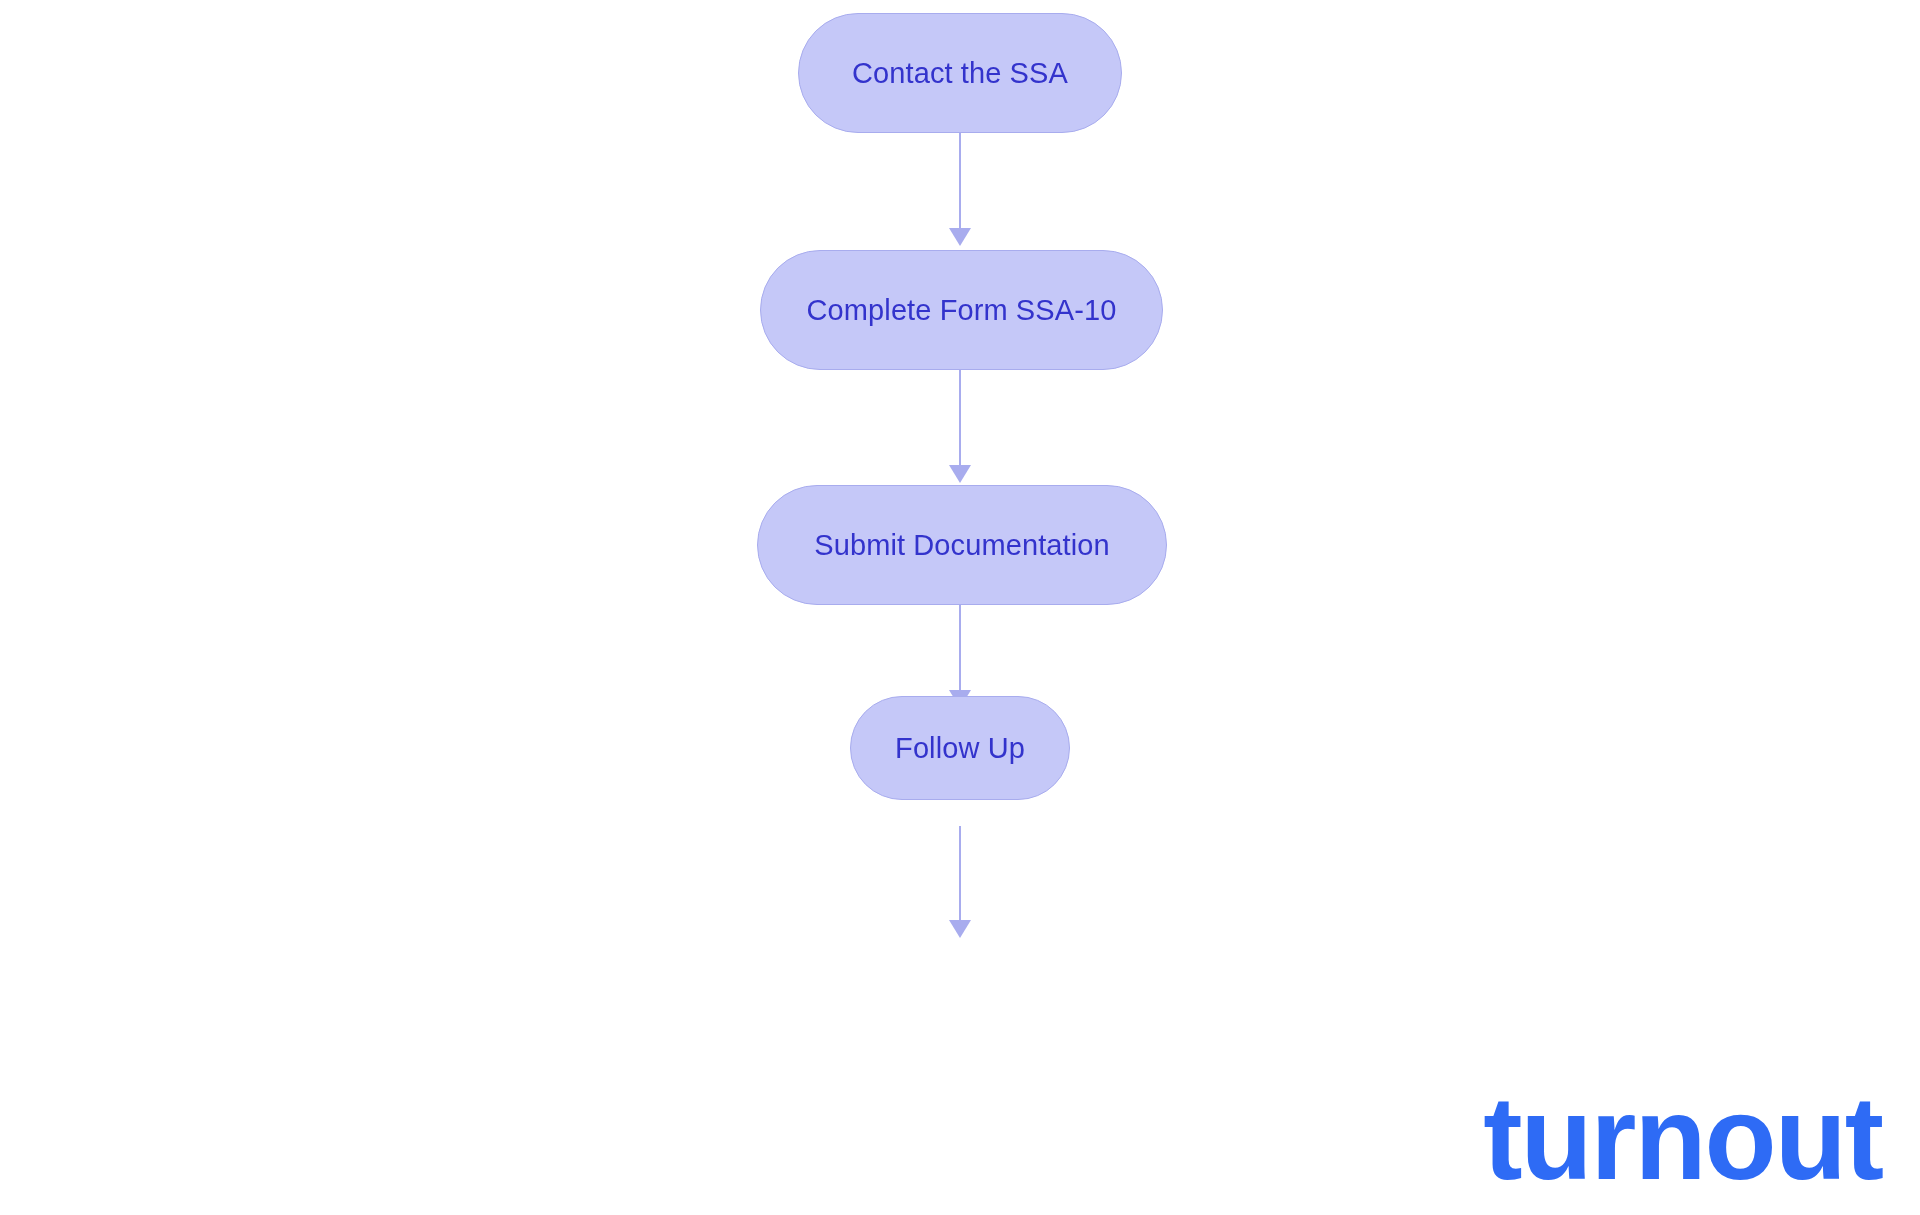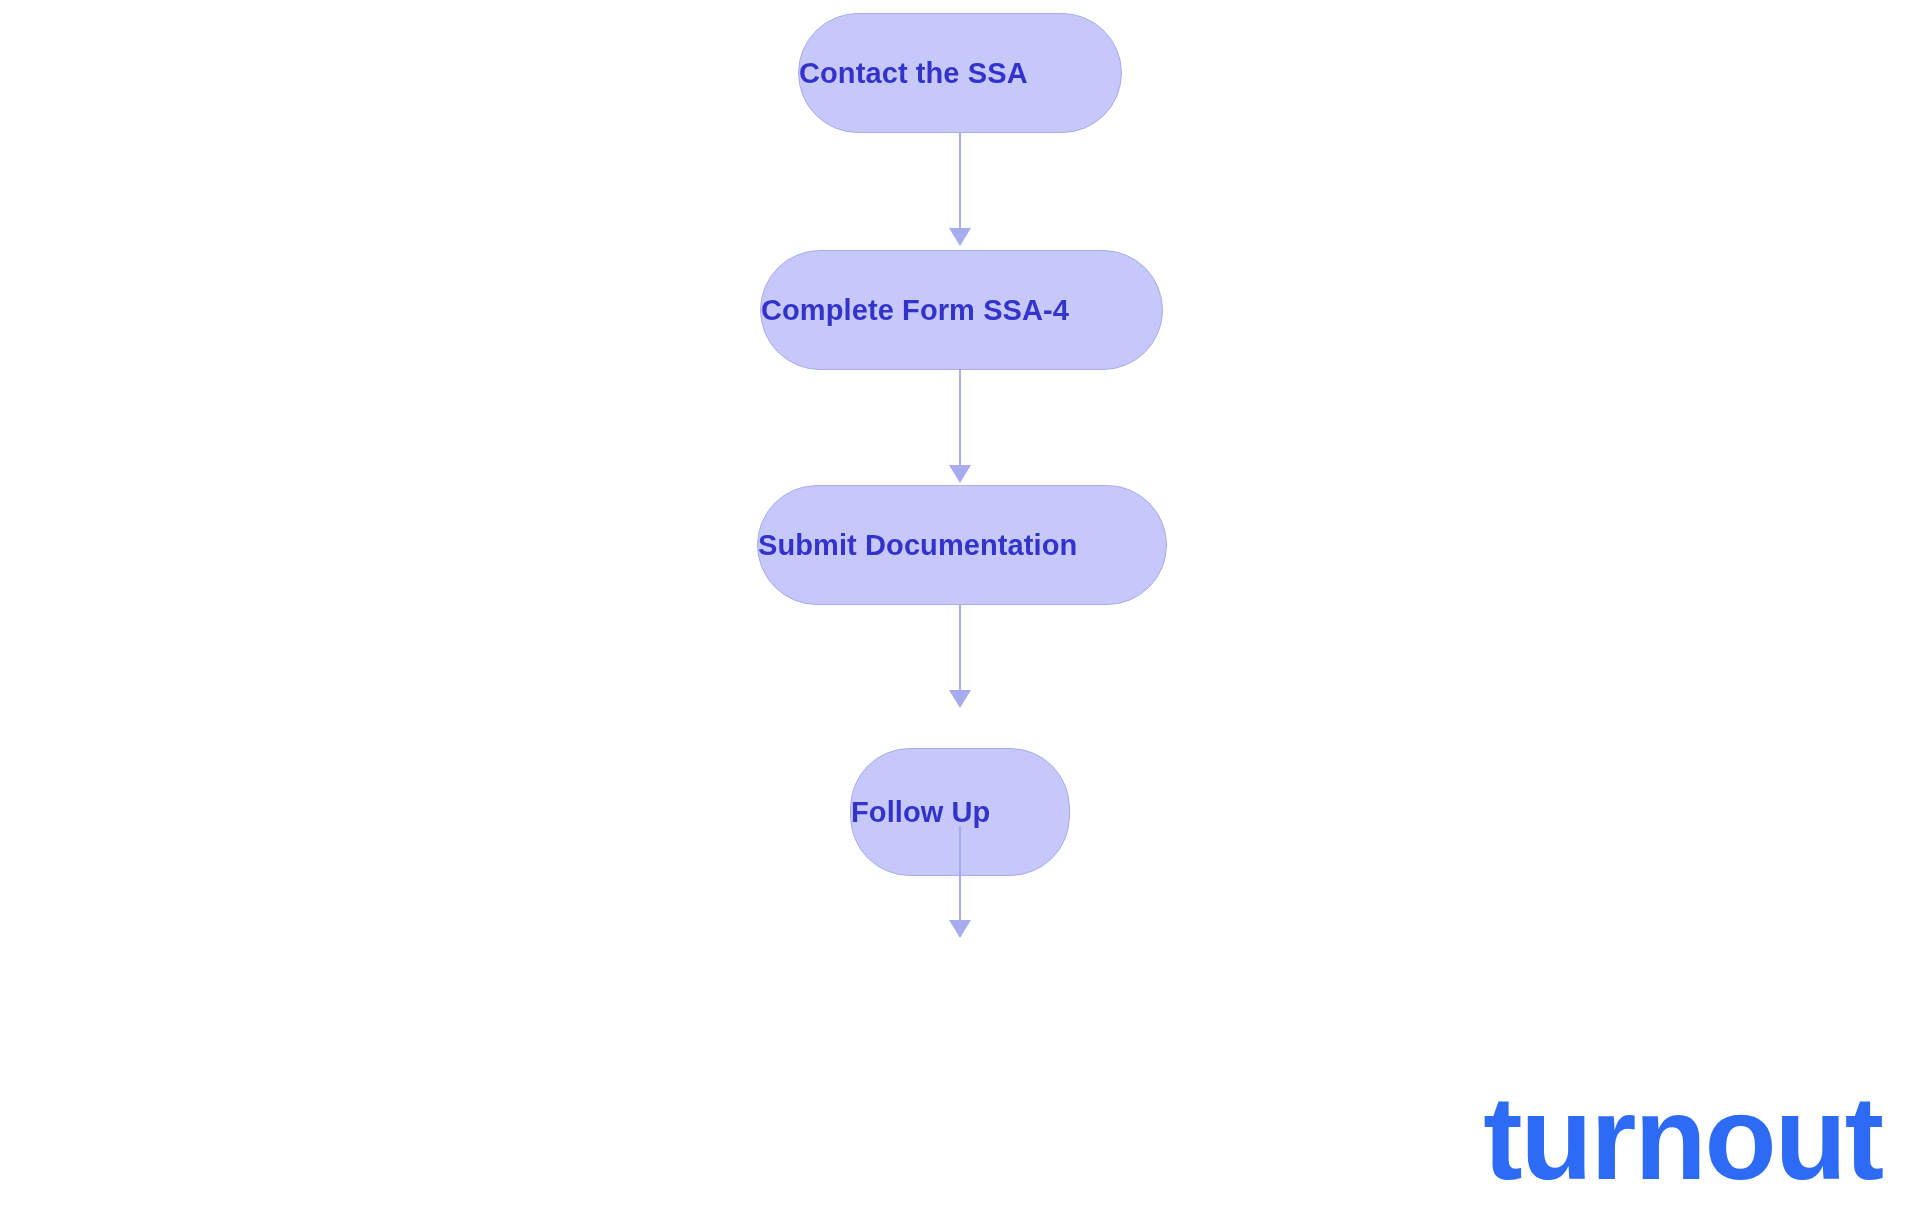--- a/index.html
+++ b/index.html
@@ -24,23 +24,24 @@
   }
 
   .flow-node {
     position: absolute;
     box-sizing: border-box;
     background: #c5c8f8;
     border: 1.6px solid #a8acee;
     border-radius: 60px;
     display: flex;
     align-items: center;
+    justify-content: center;
     color: #3333cc;
     font-family: "Liberation Sans", sans-serif;
-    font-weight: 700;
+    font-weight: 400;
     letter-spacing: 0.1px;
     white-space: nowrap;
   }
 
   .flow-node .node-label {
     color: #3333cc;
     font-size: 29px;
     line-height: 1;
   }
 
@@ -74,21 +75,21 @@
     line-height: 1;
     letter-spacing: -2px;
     user-select: none;
     margin-left: 20px;
   }
 
   
   #node-0 { left: 798px;  top: 13px;   width: 324px; height: 120px; }
   #node-1 { left: 760px;  top: 250px;  width: 403px; height: 120px; }
   #node-2 { left: 757px;  top: 485px;  width: 410px; height: 120px; }
-  #node-3 { left: 850px;  top: 748px;  width: 220px; height: 128px; }
+  #node-3 { left: 850px;  top: 696px;  width: 220px; height: 104px; }
   #node-4 { left: 690px;  top: 940px;  width: 545px; height: 120px; }
 
   
   #connector-0 .connector-line { left: 959px; top: 133px; height: 95px; }
   #connector-0 .connector-head { left: 949px; top: 228px; }
   #connector-1 .connector-line { left: 959px; top: 370px; height: 95px; }
   #connector-1 .connector-head { left: 949px; top: 465px; }
   #connector-2 .connector-line { left: 959px; top: 605px; height: 85px; }
   #connector-2 .connector-head { left: 949px; top: 690px; }
   #connector-3 .connector-line { left: 959px; top: 826px; height: 94px; }
@@ -102,21 +103,21 @@
   <div class="flow-node" id="node-0">
     <span class="node-label">Contact the SSA</span>
   </div>
 
   <div class="connector" id="connector-0">
     <div class="connector-line"></div>
     <div class="connector-head"></div>
   </div>
 
   <div class="flow-node" id="node-1">
-    <span class="node-label">Complete Form SSA-4</span>
+    <span class="node-label">Complete Form SSA-10</span>
   </div>
 
   <div class="connector" id="connector-1">
     <div class="connector-line"></div>
     <div class="connector-head"></div>
   </div>
 
   <div class="flow-node" id="node-2">
     <span class="node-label">Submit Documentation</span>
   </div>

